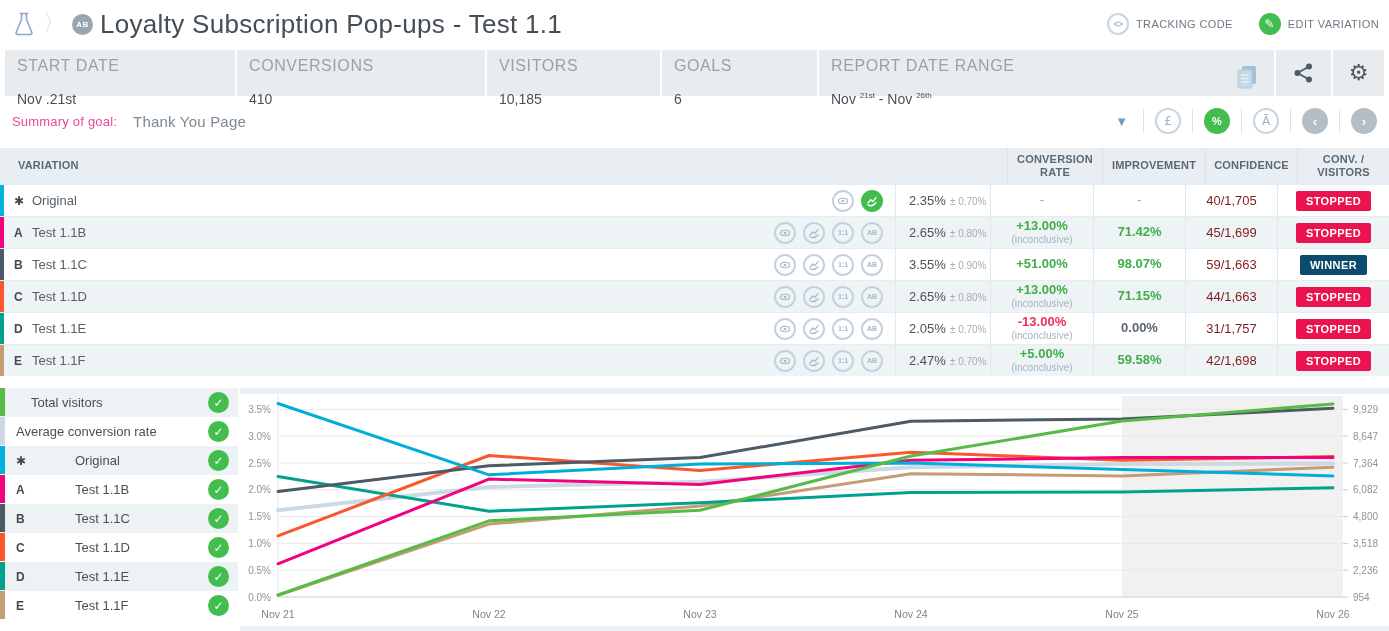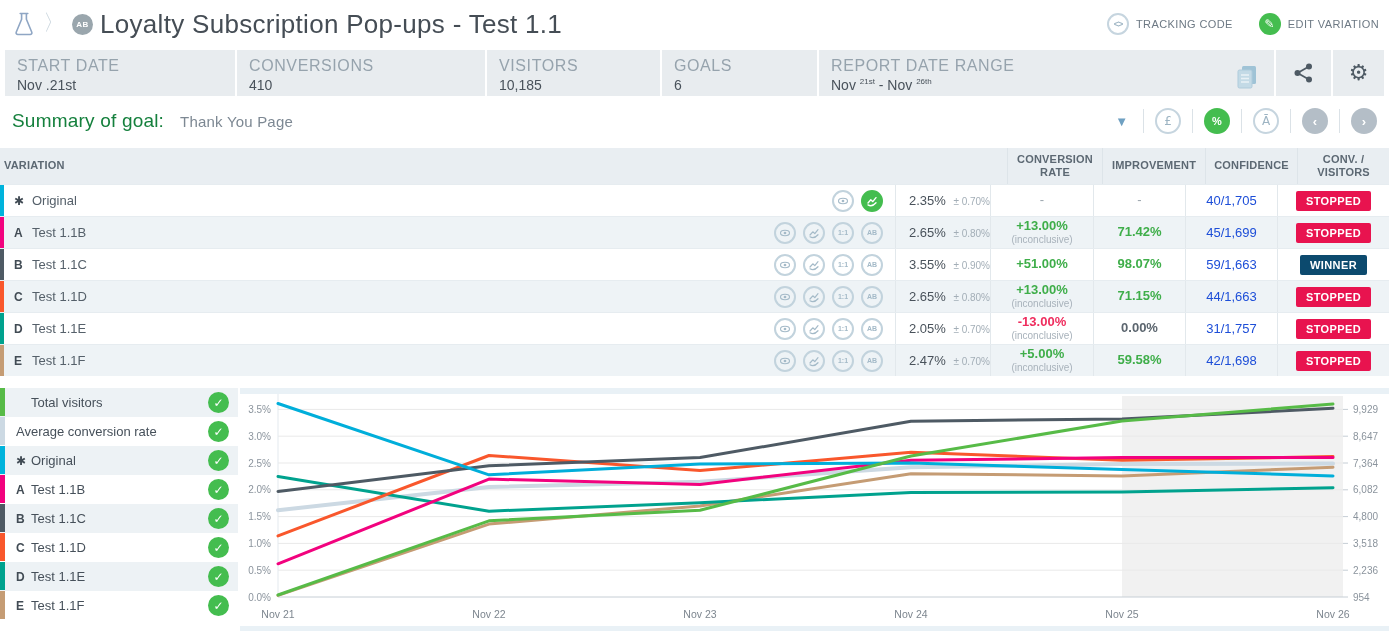--- a/index.html
+++ b/index.html
@@ -20,79 +20,79 @@
   .h-action { display:flex; align-items:center; gap:7px; font-size:11px; color:#6d7984;
     letter-spacing:.4px; cursor:pointer; white-space:nowrap; }
   .code-circle { width:22px; height:22px; border:2px solid #c6d5df; border-radius:50%;
     color:#9db4c3; font-size:9px; font-weight:bold; display:flex; align-items:center; justify-content:center; letter-spacing:-1px; }
   .edit-circle { width:22px; height:22px; background:#44bd4f; border-radius:50%; color:#fff;
     font-size:12px; display:flex; align-items:center; justify-content:center; }
   
   .stats { display:flex; gap:2px; padding:0 5px; height:46px; margin-top:2px; }
   .stat-cell { background:#e8ecef; padding:7px 12px 0 12px; }
   .stat-label { font-size:16px; color:#96a3ad; letter-spacing:.6px; }
-  .stat-value { font-size:14px; color:#49525b; margin-top:2px; }
+  .stat-value { font-size:14px; color:#49525b; margin-top:16px; }
   .stat-value sup { font-size:8px; }
   .sc1{width:230px} .sc2{width:248px} .sc3{width:173px} .sc4{width:155px}
   .sc5{flex:1; display:flex; justify-content:space-between; align-items:flex-start;}
   .icon-cell { width:55px; display:flex; align-items:center; justify-content:center; padding:0; cursor:pointer; }
   .copy-icon { width:26px; height:30px; margin:6px 2px 0 0; }
   .share-icon { width:19px; height:20px; color:#4e5a64; }
   .gear-glyph { font-family:"DejaVu Sans", sans-serif; font-size:22px; color:#4e5a64; line-height:1; }
   
   .summary { display:flex; align-items:center; height:38px; padding:0 12px; margin-top:6px; }
-  .summary-label { font-size:19px; color:#15803d; letter-spacing:.2px; }
+  .summary-label { font-size:13px; color:#ec4899; letter-spacing:.2px; }
   .summary-goal { font-size:15px; color:#7d8893; margin-left:16px; letter-spacing:.2px; }
   .summary-icons { margin-left:auto; display:flex; align-items:center; gap:11px; }
   .tri { color:#6fa0c2; font-size:13px; cursor:pointer; margin-right:4px; }
   .vsep { width:1px; height:24px; background:#dbe2e7; }
   .circ { width:26px; height:26px; border-radius:50%; display:flex; align-items:center;
     justify-content:center; font-size:12px; cursor:pointer; }
   .circ.outline { border:2px solid #c6d5df; color:#9db4c3; font-family:"DejaVu Sans", sans-serif; }
   .circ.green { background:#44bd4f; color:#fff; font-weight:bold; font-size:11px; }
   .circ.gray { background:#b4bec7; color:#fff; font-weight:bold; font-size:13px; }
   
   .vtable { margin-top:8px; font-size:13px; }
   .thead { display:flex; height:36px; background:#e9eef2; align-items:center;
     font-size:11px; color:#5c6873; font-weight:bold; letter-spacing:.2px; }
   .thead .cell { display:flex; align-items:center; justify-content:center; text-align:center;
     height:100%; border-left:1px solid #dde4e9; line-height:1.2; }
-  .thead .cell:first-child { justify-content:flex-start; padding-left:4px; border-left:none; }
+  .thead .cell:first-child { justify-content:flex-start; padding-left:18px; border-left:none; }
   .cell.c-var { flex:1; } .cell.c-rate { width:95px; } .cell.c-impr { width:103px; }
   .cell.c-conf { width:92px; } .cell.c-conv { width:92px; } .cell.c-status { width:112px; }
   .trow { display:flex; height:32px; align-items:stretch; border-top:1px solid #e6ecf0; }
   .trow.alt { background:#eef3f6; }
   .trow .cell { display:flex; align-items:center; justify-content:center; border-left:1px solid #e2e8ec; }
   .trow .cell.c-var { justify-content:flex-start; position:relative; padding-left:14px; border-left:none; }
   .colorbar { position:absolute; left:0; top:0; bottom:0; width:4px; }
   .vletter { font-weight:bold; color:#414b54; width:16px; font-size:12px; }
   .vname { color:#55606a; margin-left:2px; }
   .row-icons { margin-left:auto; margin-right:12px; display:flex; gap:7px; align-items:center; }
   .icirc { width:22px; height:22px; border-radius:50%; border:2px solid #c2d3dd; color:#a4bac8;
     display:flex; align-items:center; justify-content:center; font-size:7px; font-weight:bold; cursor:pointer; }
   .icirc svg { width:16px; height:16px; }
   .icirc.active { background:#44bd4f; border-color:#44bd4f; color:#fff; }
-  .rate-wrap { display:flex; align-items:baseline; width:100%; padding-left:13px;justify-content:space-between; }
+  .rate-wrap { display:flex; align-items:baseline; width:100%; padding-left:13px; }
   .rate { color:#49525b; }
   .margin { font-size:10px; color:#a3aeb7; margin-left:4px; }
   .impr-cell, .conf-cell { flex-direction:column; line-height:1.15; }
   .impr-val.pos, .conf-val.good { color:#3fae4a; font-weight:bold; }
   .impr-val.neg { color:#ef2d5e; font-weight:bold; }
   .impr-val.neutral, .conf-val.neutral { color:#9aa5ad; font-weight:normal; }
   .conf-val.zero { color:#5c666f; }
   .conf-val { font-weight:bold; }
   .impr-note { font-size:10px; color:#a8b2bb; font-weight:normal; }
-  .conv-val { color:#1d4ed8;text-align:right; }
+  .conv-val { color:#7f1d1d;text-align:right; }
   .badge { color:#fff; font-size:11px; font-weight:bold; letter-spacing:.4px;
     padding:4px 10px; border-radius:2px; cursor:default; }
   
   .chart-section { display:flex; margin-top:12px; }
   .legend { width:238px; margin-right:2px; }
   .legend-row { display:flex; align-items:center; height:29px; position:relative;
-    padding-left:16px; cursor:pointer; }
+    padding-left:16px; cursor:pointer;gap:44px; }
   .legend-row.alt { background:#edf2f5; }
   .lbar { position:absolute; left:0; top:0; bottom:1px; width:5px; }
   .lprefix { font-weight:bold; color:#414b54; font-size:12px; width:15px; }
   .llabel { color:#46505a; font-size:13px; }
   .lcheck { margin-left:auto; margin-right:9px; width:21px; height:21px; border-radius:50%;
     background:#44bd4f; color:#fff; display:flex; align-items:center; justify-content:center;
     font-size:12px; font-weight:bold; }
   .chart-panel { flex:1; position:relative; }
   .chart-panel svg { display:block; }
 </style>

